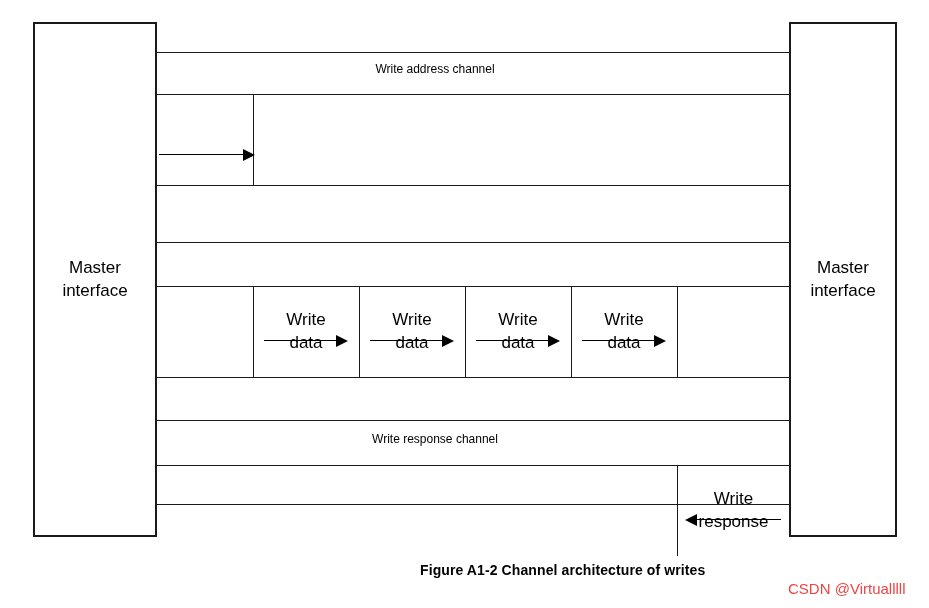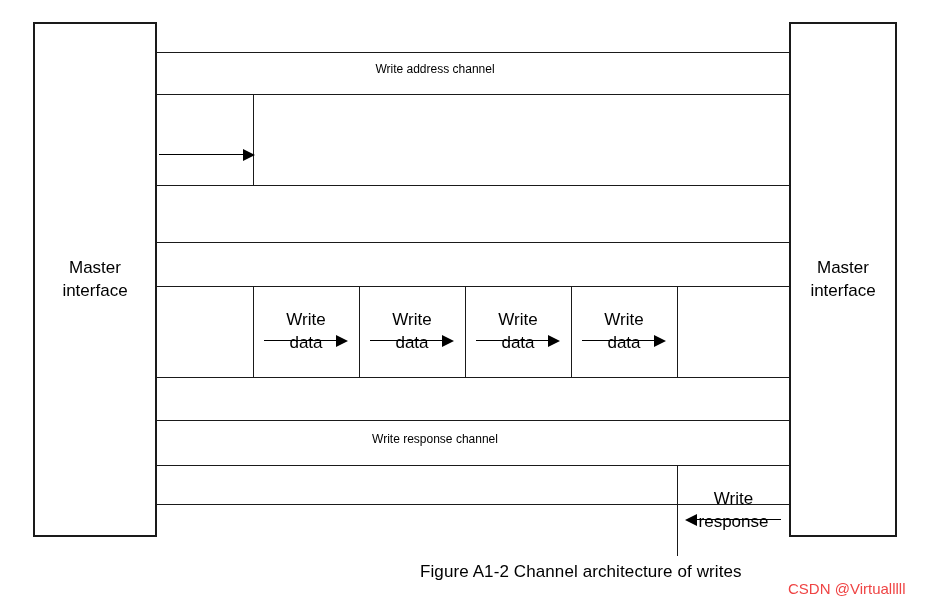--- a/index.html
+++ b/index.html
@@ -119,22 +119,22 @@
   .arrow.right .shaft { left: 0; right: 11px; }
   .arrow.right .head  { right: 0; border-left: 12px solid #000; }
   .arrow.left .shaft  { right: 0; left: 11px; }
   .arrow.left .head   { left: 0; border-right: 12px solid #000; }
 
   
   #figure-caption {
     position: absolute;
     left: 420px;
     top: 562px;
-    font-size: 17px;
-    font-weight: normal;
+    font-size: 14px;
+    font-weight: bold;
     letter-spacing: 0.1px;
     white-space: nowrap;
     z-index: 6;
   }
   #csdn-watermark {
     position: absolute;
     left: 788px;
     top: 580px;
     font-size: 15px;
     color: #ef4444;

